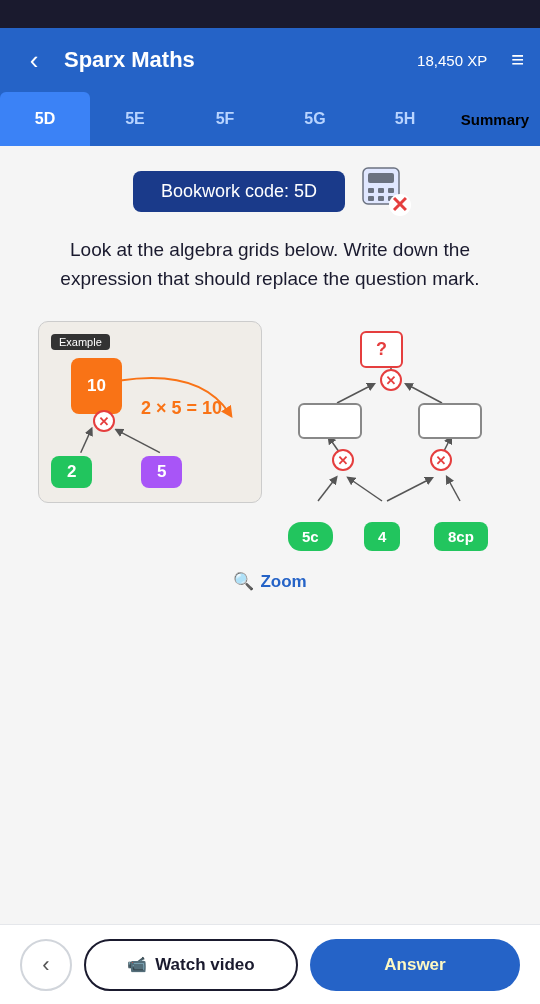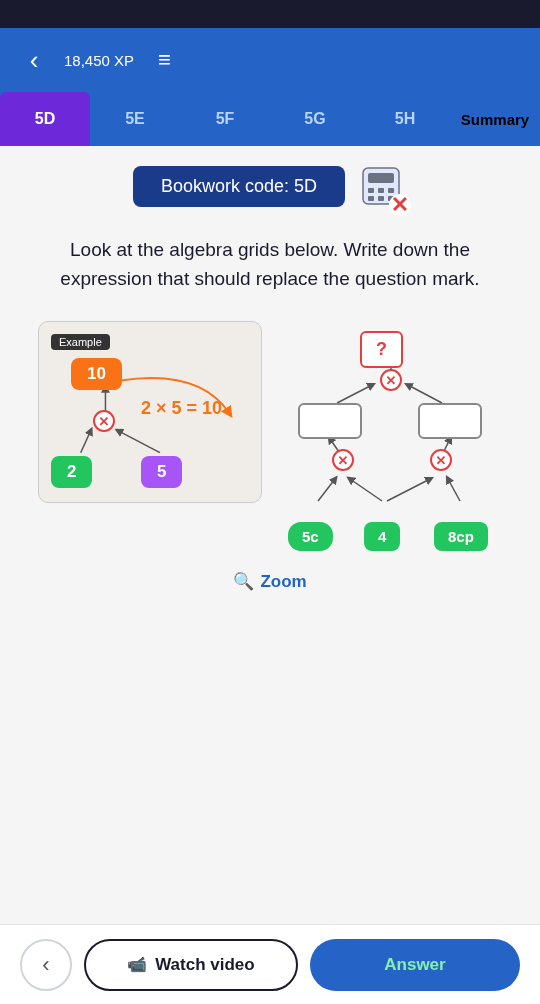--- a/index.html
+++ b/index.html
@@ -68,41 +68,41 @@
       flex: 1;
       display: flex;
       align-items: center;
       justify-content: center;
       color: #b8d4ff;
       font-size: 16px;
       font-weight: 600;
       cursor: pointer;
     }
     .tab.active {
-      background: #6d28d9;
+      background: #3b82f6;
       color: white;
       border-radius: 6px 6px 0 0;
       align-items: center;
     }
     .tab.summary {
       color: #000000;
       font-size: 15px;
     }
 
     
     .main {
       padding: 20px 24px;
       background: #f5f5f5;
       min-height: calc(1004px - 28px - 64px - 54px - 80px);
     }
 
     
     .bookwork-row {
       display: flex;
-      align-items: flex-start;
+      align-items: flex-end;
       justify-content: center;
       gap: 16px;
       margin-bottom: 24px;
     }
     .bookwork-badge {
       background: #1a3a8a;
       color: white;
       padding: 10px 28px;
       border-radius: 8px;
       font-size: 18px;
@@ -176,21 +176,21 @@
       align-items: flex-start;
       gap: 0;
       position: relative;
       height: 130px;
     }
     .node-10 {
       background: #f97316;
       color: white;
       font-size: 17px;
       font-weight: 700;
-      padding: 6px 16px;
+      padding: 18px 16px;
       border-radius: 8px;
       position: absolute;
       top: 0;
       left: 20px;
     }
     .node-2 {
       background: #22c55e;
       color: white;
       font-size: 17px;
       font-weight: 700;
@@ -394,40 +394,41 @@
     }
     .video-icon {
       font-size: 16px;
     }
     .answer-btn {
       flex: 1;
       height: 52px;
       border-radius: 30px;
       background: #2563c7;
       border: none;
-      color: #86efac;
+      color: #fef9c3;
       font-size: 17px;
       font-weight: 700;
       cursor: pointer;
       display: flex;
       align-items: center;
       justify-content: center;
     }
 
     .spacer {
       height: 40px;
     }
   </style>
 </head>
 <body>
 
 <div class="status-bar"></div>
 
 <div class="header">
   <div class="back-btn">‹</div>
+  <div class="header-title">Sparx Maths</div>
   <div class="header-xp">18,450 XP</div>
   <div class="hamburger">≡</div>
 </div>
 
 <div class="tabs">
   <div class="tab active">
       <span>5D</span>
     </div>
   <div class="tab">
       <span>5E</span>

